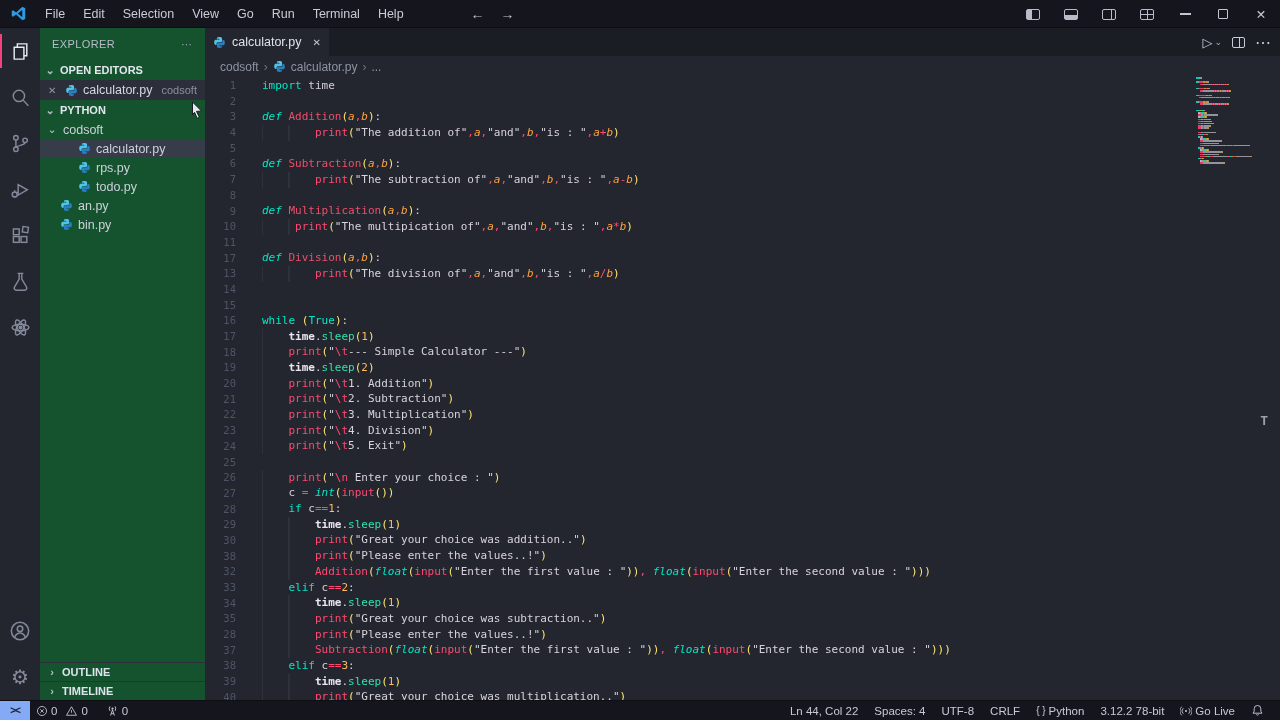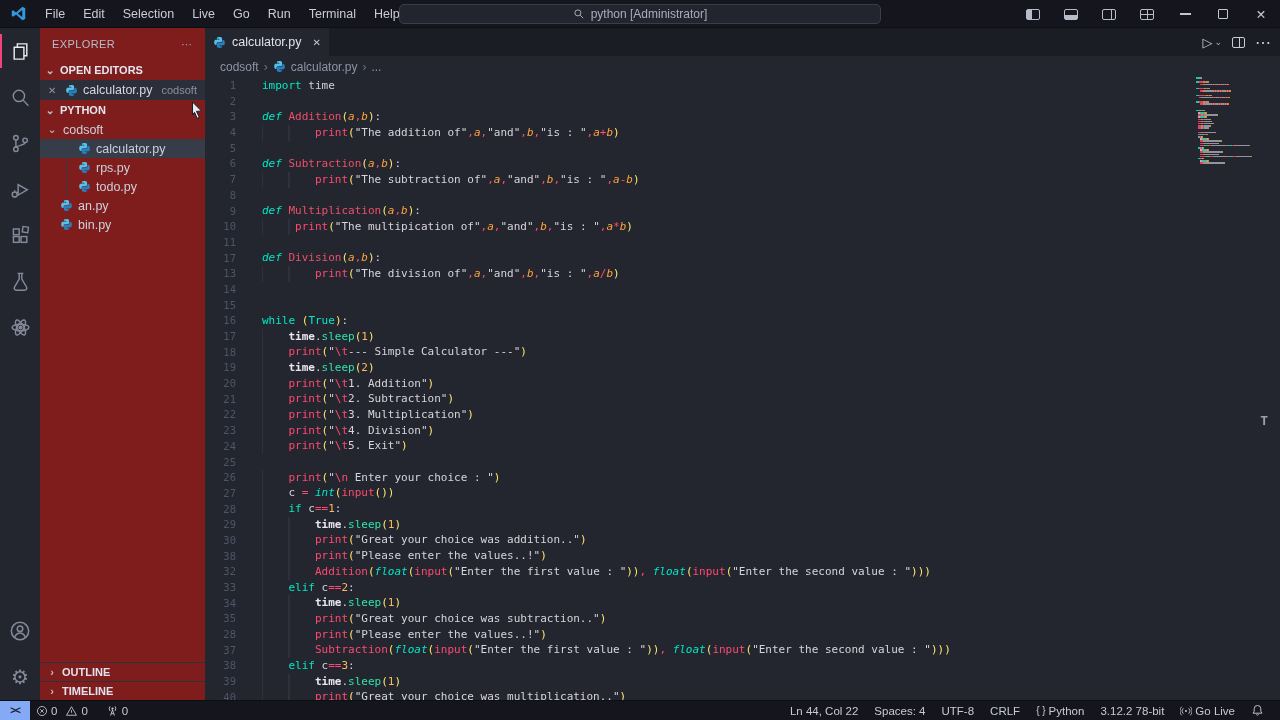--- a/index.html
+++ b/index.html
@@ -27,21 +27,21 @@
   
   .main{display:flex;height:672px}
   .activitybar{width:40px;background:#23262e;display:flex;flex-direction:column;align-items:center;position:relative}
   .ab-icon{width:40px;height:46px;display:flex;align-items:center;justify-content:center;color:#848a9c;position:relative}
   .ab-icon.active{color:#e8eaf0}
   .ab-icon.active::before{content:'';position:absolute;left:0;top:6px;bottom:6px;width:2px;background:#f2437f}
   .ab-bottom{margin-top:auto;display:flex;flex-direction:column;align-items:center}
   .ab-icon svg{stroke:currentColor;fill:none;stroke-width:1.1}
 
   
-  .sidebar{width:165px;background:#7f1d1d;display:flex;flex-direction:column;font-size:12.5px;position:relative}
+  .sidebar{width:165px;background:#14532d;display:flex;flex-direction:column;font-size:12.5px;position:relative}
   .sb-header{height:32px;display:flex;align-items:center;justify-content:space-between;padding:0 12px;font-size:11px;letter-spacing:.4px;color:#b9bdca}
   .sb-section{height:20px;display:flex;align-items:center;gap:4px;padding:0 4px;font-weight:bold;font-size:11px;color:#e3e6ef}
   .chev{font-size:11px;color:#b9bdca;width:12px;text-align:center}
   .oe-item{height:20px;display:flex;align-items:center;gap:5px;padding:0 6px 0 8px;background:#2c2f3a;color:#d5d8e2}
   .oe-x{color:#9096a6;font-size:10px;width:12px}
   .badge{color:#8a90a2;font-size:11px;margin-left:4px}
   .tree{font-size:12.5px;color:#ccd0db}
   .trow{height:19px;display:flex;align-items:center;gap:5px;cursor:default}
   .trow.folder{padding-left:6px}
   .trow.rootfile{padding-left:20px}
@@ -105,36 +105,29 @@
 <body>
 
 <div class="titlebar">
   <svg class="vslogo" viewBox="0 0 24 24">
       <path fill="#2f9ae0" d="M17.5 2.5L8.6 10.7 4.3 7.4 2.5 8.3v7.4l1.8.9 4.3-3.3 8.9 8.2 4-1.9v-15zM17.3 7v10L11 12z"></path>
     </svg>
   <div class="menus" id="menus">
       <span>File</span>
       <span>Edit</span>
       <span>Selection</span>
-      <span>Live</span>
+      <span>View</span>
       <span>Go</span>
       <span>Run</span>
       <span>Terminal</span>
       <span>Help</span>
     </div>
   <div class="navarrows">
     <span>←</span>
     <span>→</span>
-  </div>
-  <div class="searchbox">
-    <svg width="12" height="12" viewBox="0 0 16 16">
-        <circle cx="6.5" cy="6.5" r="4" fill="none" stroke="#a9adbb" stroke-width="1.3"></circle>
-        <path d="M9.6 9.6l4 4" stroke="#a9adbb" stroke-width="1.3"></path>
-      </svg>
-    <span>python [Administrator]</span>
   </div>
   <div class="wincontrols">
     <span class="wc">
         <span class="wbox left"></span>
       </span>
     <span class="wc">
         <span class="wbox bottom"></span>
       </span>
     <span class="wc">
         <span class="wbox rightline"></span>

